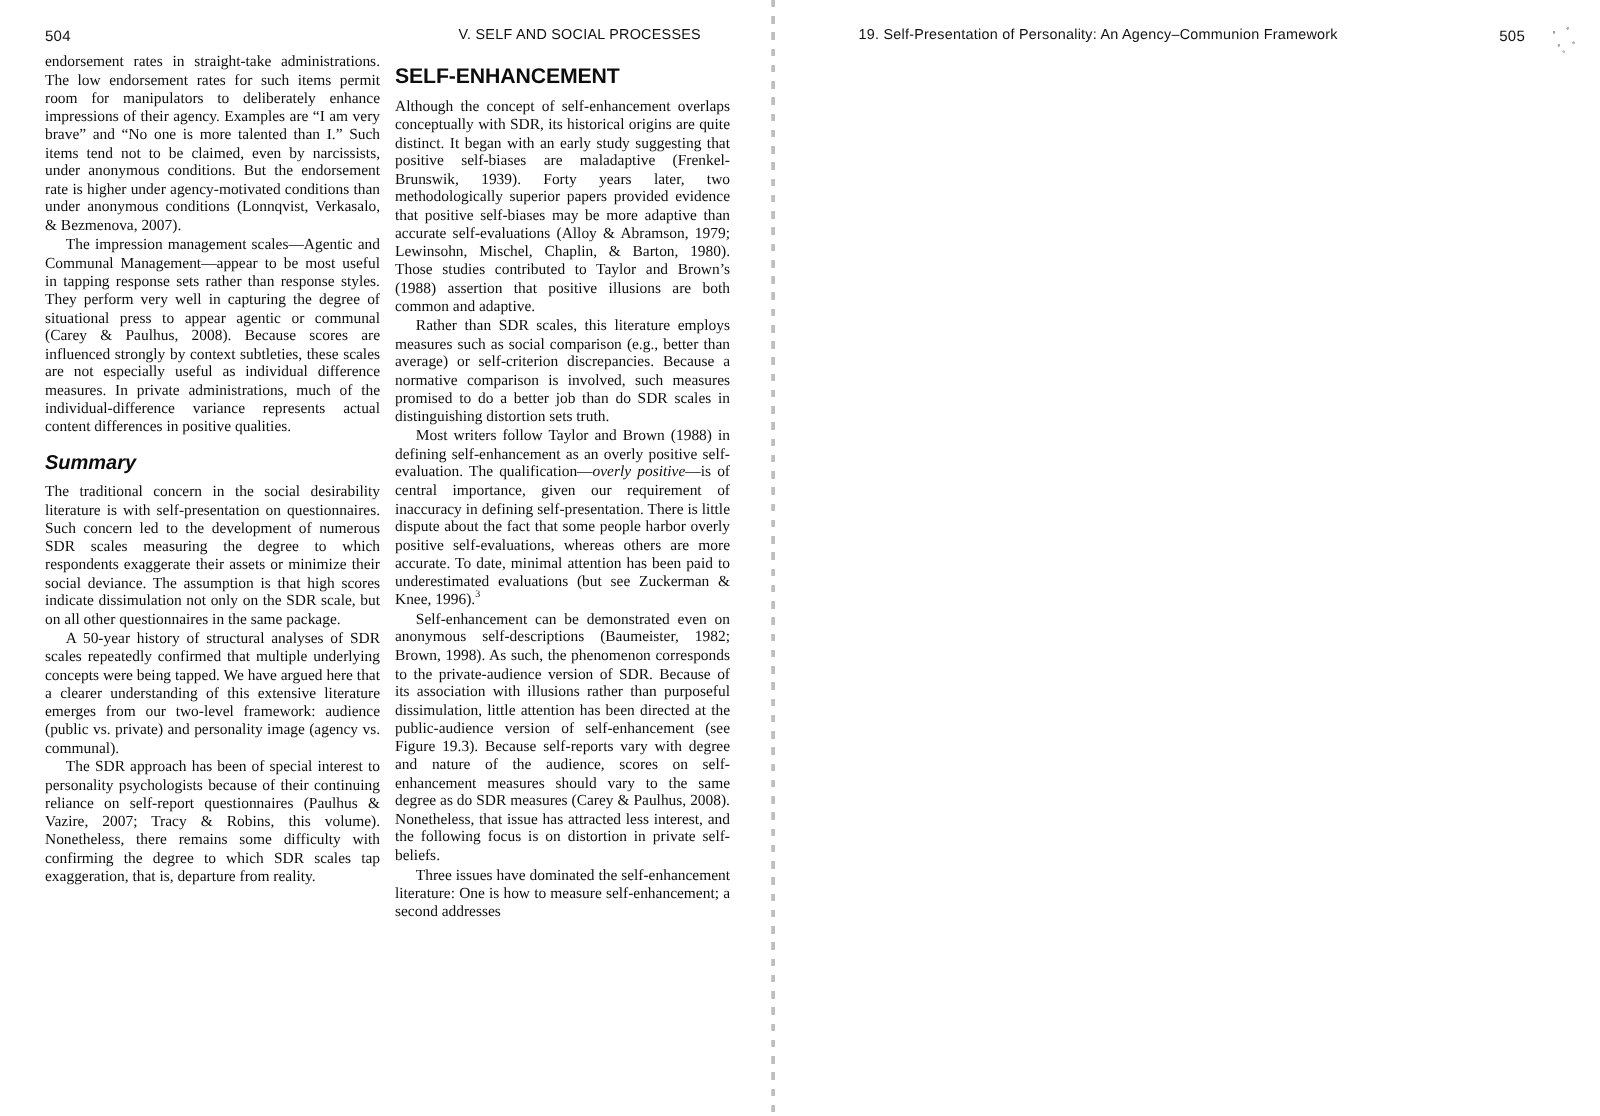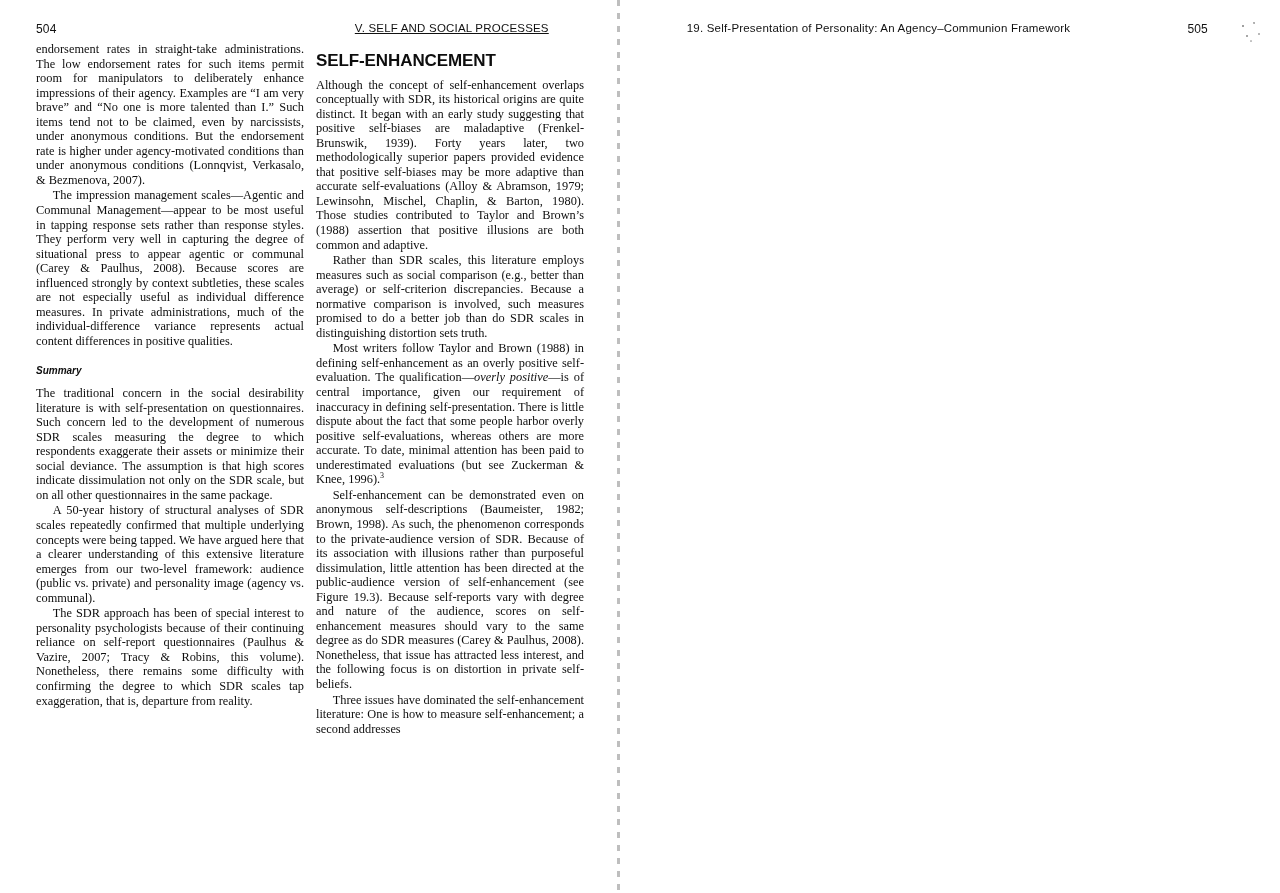--- a/index.html
+++ b/index.html
@@ -20,22 +20,22 @@
   
   .runhead{
     position:absolute;top:0;left:0;right:0;height:44px;
     font-family:"Liberation Sans", sans-serif;
     font-size:11.5px;letter-spacing:.2px;color:#111;
   }
   .runhead .folio{position:absolute;top:22px;font-size:12px;}
   .runhead .rh-title{position:absolute;top:22px;white-space:nowrap;}
 
   .rh-left .folio{left:36px;}
-  .rh-left .rh-title{right:48px;text-decoration:underline;}
-  .rh-right .folio{right:72px;}
+  .rh-left .rh-title{right:36px;}
+  .rh-right .folio{right:60px;}
   .rh-right .rh-title{left:46px;}
 
   
   .col{
     position:absolute;
     font-size:12.35px;
     line-height:14.55px;
     text-align:justify;
     text-justify:inter-word;
     hyphens:none;
@@ -49,21 +49,21 @@
     font-family:"Liberation Sans", sans-serif;
     font-weight:bold;
     font-size:17px;
     letter-spacing:-0.1px;
     margin:0 0 9px 0;
     text-align:left;
   }
   h3.sub{
     font-family:"Liberation Sans", sans-serif;
     font-weight:bold;font-style:italic;
-    font-size:10px;
+    font-size:16px;
     margin:16px 0 7px 0;
     text-align:left;
   }
   .ital{font-style:italic;}
   sup{font-size:8px;vertical-align:super;line-height:0;}
 
   
   #lcol1{left:36px;  top:42px; width:268px;}
   #lcol2{left:316px; top:54px; width:268px;}
 

